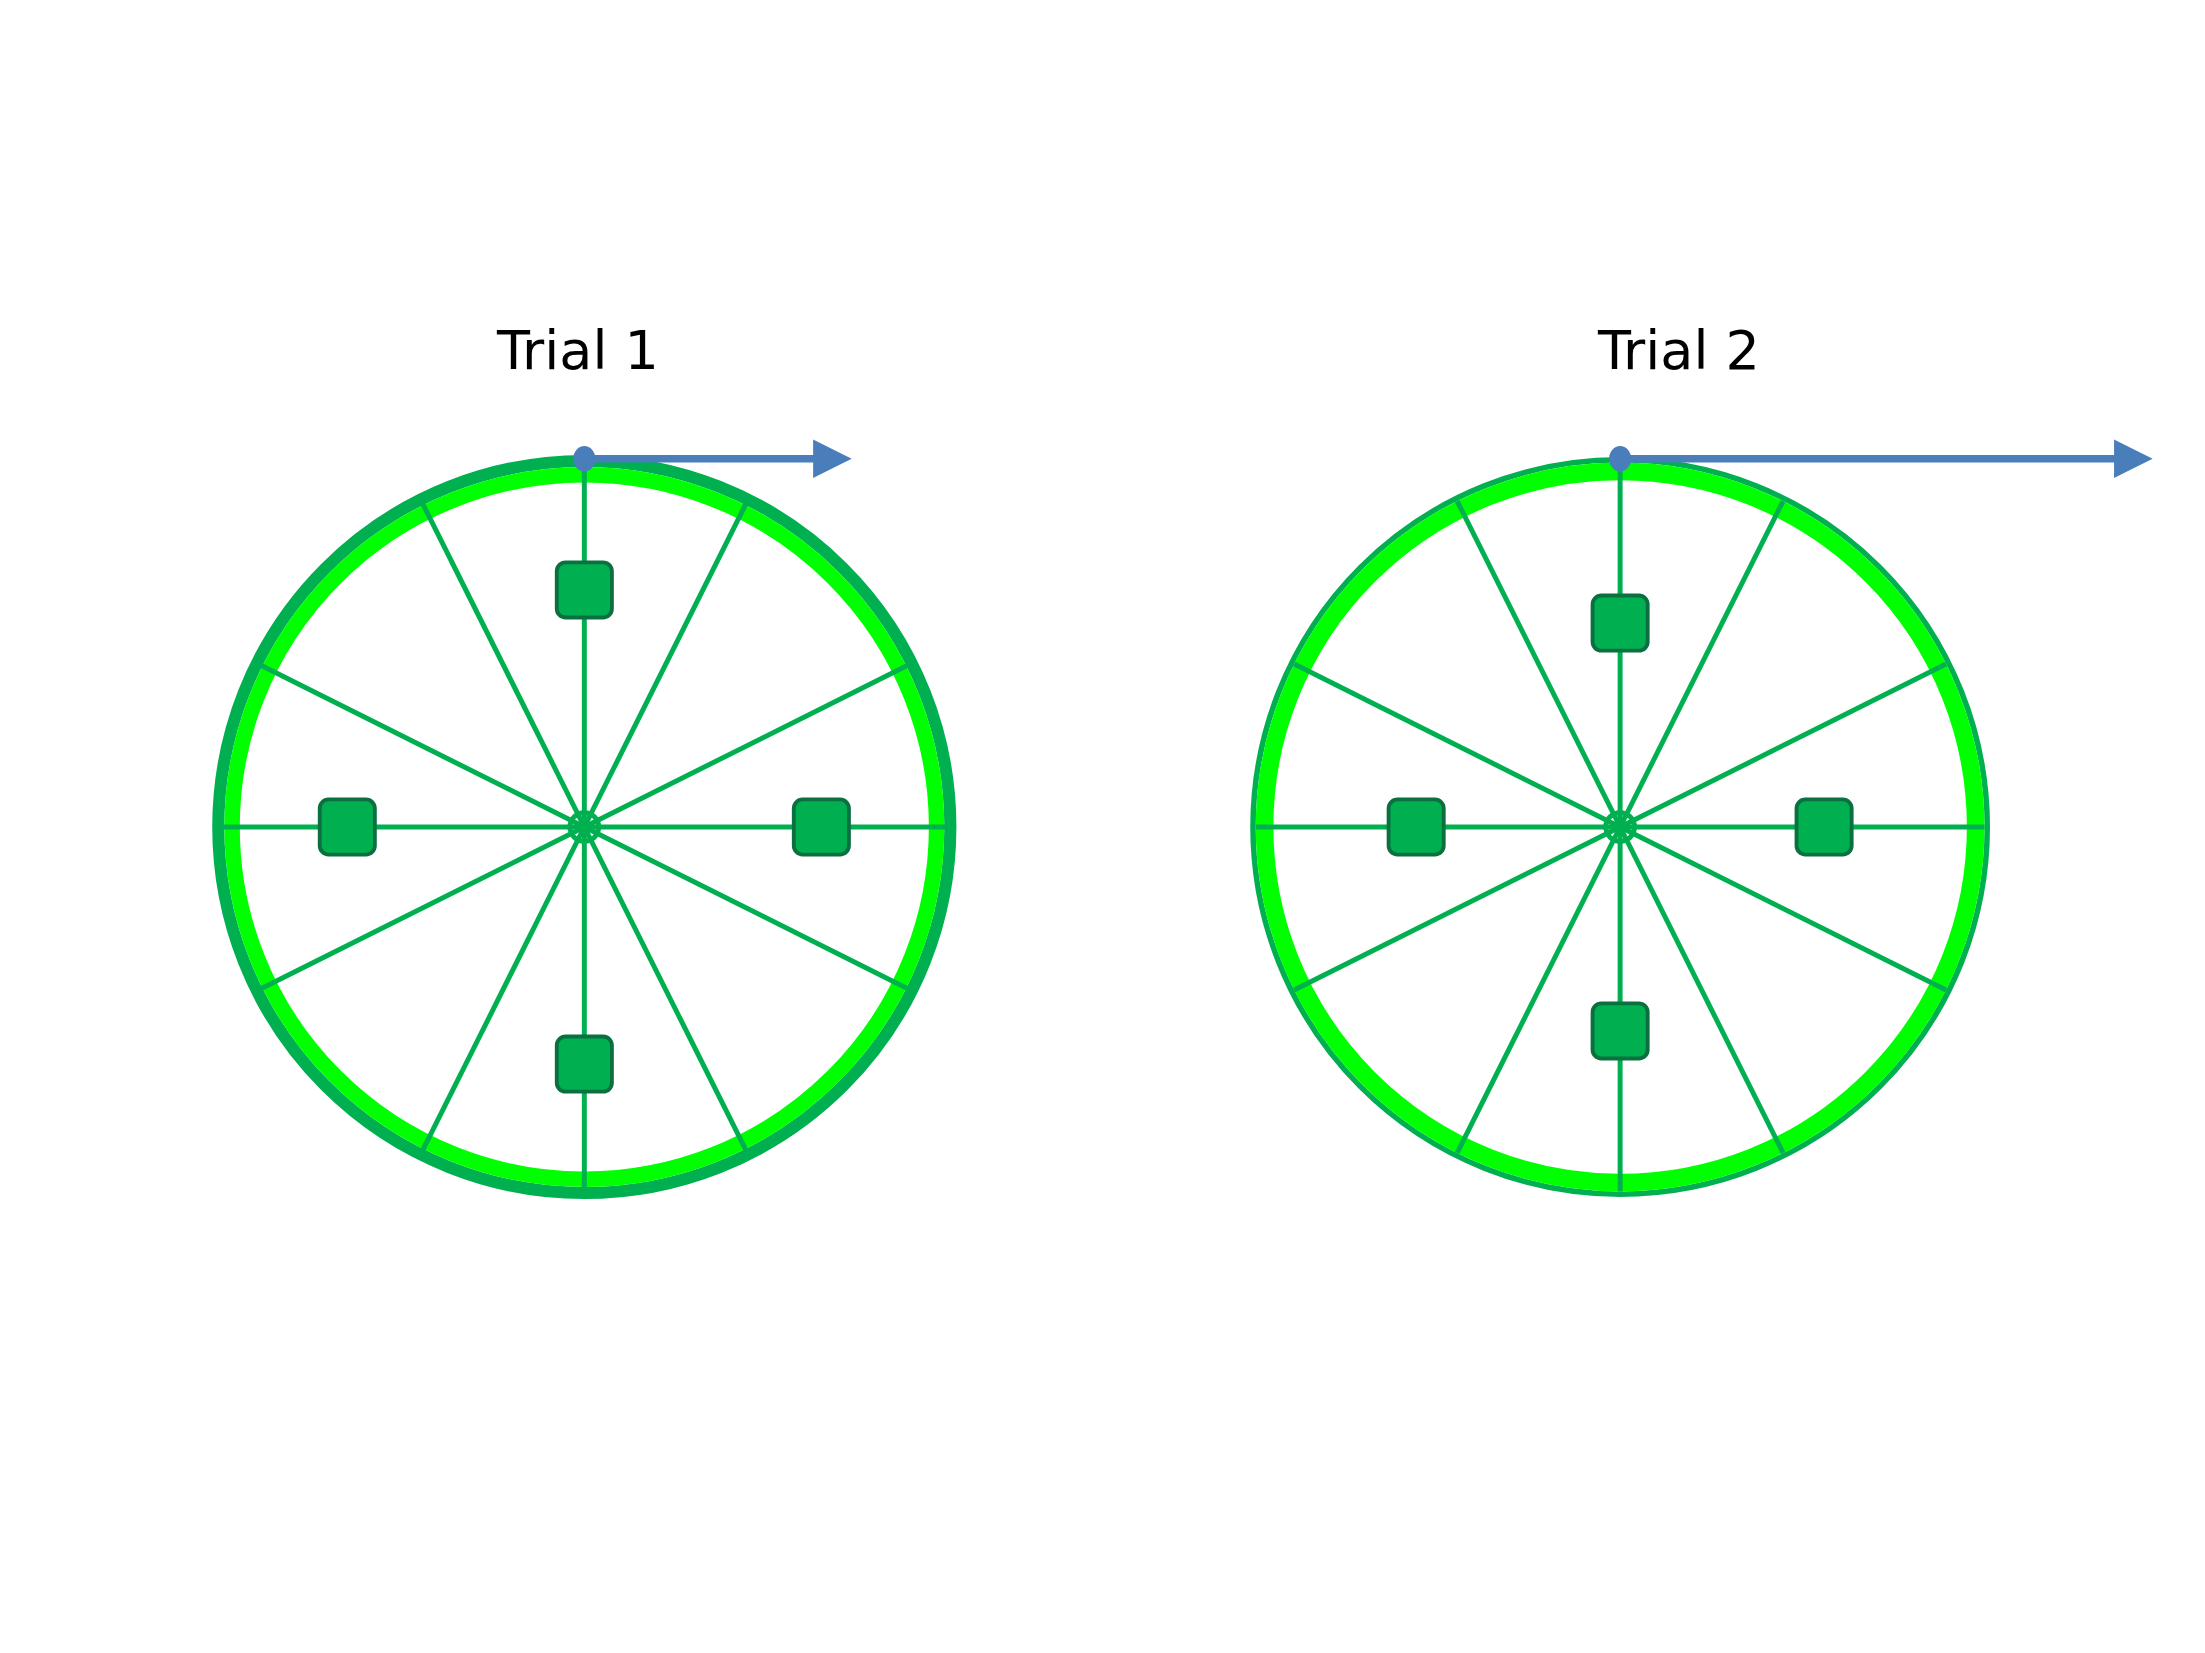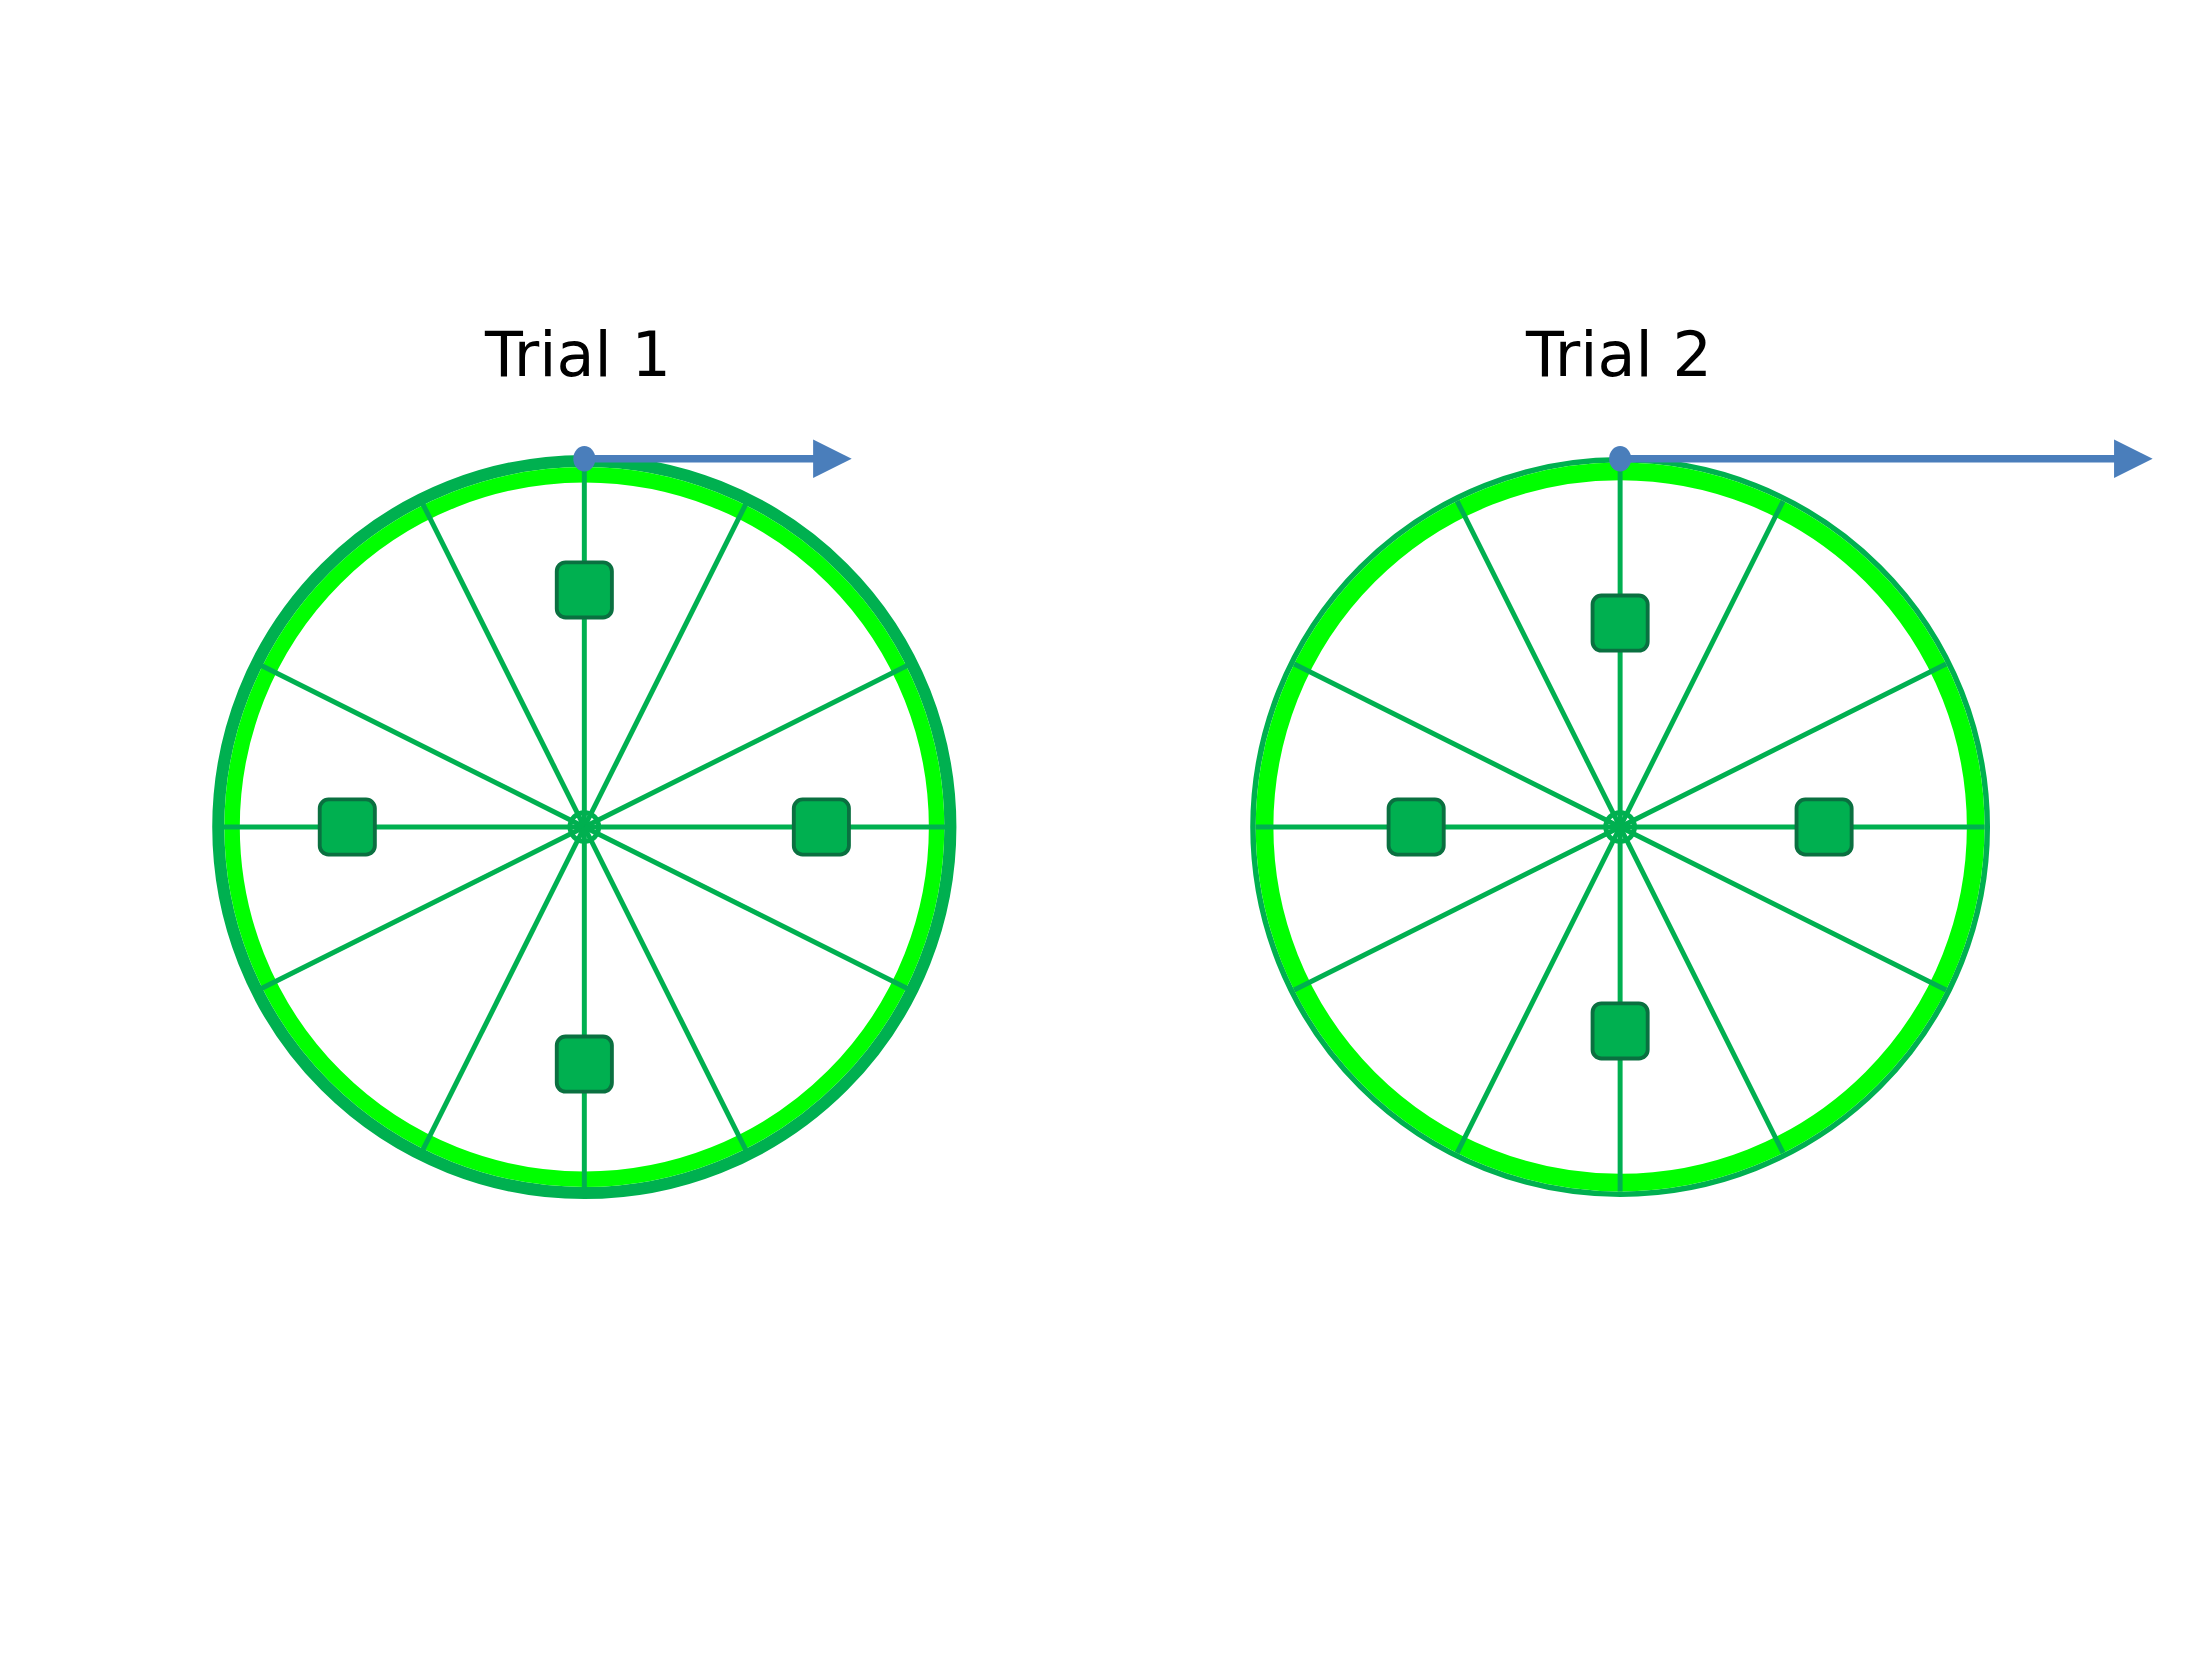--- a/index.html
+++ b/index.html
@@ -1,21 +1,21 @@
 <!DOCTYPE html>
 <html style="font-size:8.8px"><head>
   <meta charset="utf-8">
   <style>
     html, body { margin: 0; padding: 0; background: #ffffff; }
     body { width: 2205px; height: 1654px; overflow: hidden; position: relative; }
     #canvas { position: absolute; left: 0; top: 0; width: 2205px; height: 1654px; }
     .label {
       position: absolute;
       font-family: "DejaVu Sans", sans-serif;
-      font-size: 62px;
+      font-size: 54px;
       color: #000000;
       line-height: 1;
       white-space: nowrap;
       transform: translateX(-50%);
     }
   </style>
 </head>
 <body>
 
 <svg id="canvas" xmlns="http://www.w3.org/2000/svg" viewBox="0 0 4000 3000" width="2205" height="1654">
@@ -63,14 +63,14 @@
       <rect x="2889" y="1820" width="100" height="100" rx="16" ry="16" fill="#00B050" stroke="#0A7040" stroke-width="7"></rect>
       <rect x="2519" y="1450" width="100" height="100" rx="16" ry="16" fill="#00B050" stroke="#0A7040" stroke-width="7"></rect>
       <rect x="3259" y="1450" width="100" height="100" rx="16" ry="16" fill="#00B050" stroke="#0A7040" stroke-width="7"></rect>
       <line x1="2939" y1="832" x2="3837" y2="832" stroke="#4A7EBB" stroke-width="14"></line>
       <polygon points="3835,797 3905,832 3835,867" fill="#4A7EBB"></polygon>
       <ellipse cx="2939" cy="832" rx="20" ry="23" fill="#4A7EBB"></ellipse>
     </g>
 </svg>
 
 <div class="label" style="left:578px; top:324px;">Trial 1</div>
-<div class="label" style="left:1619px; top:324px;">Trial 2</div>
+<div class="label" style="left:1679px; top:324px;">Trial 2</div>
 
 
 </body></html>

